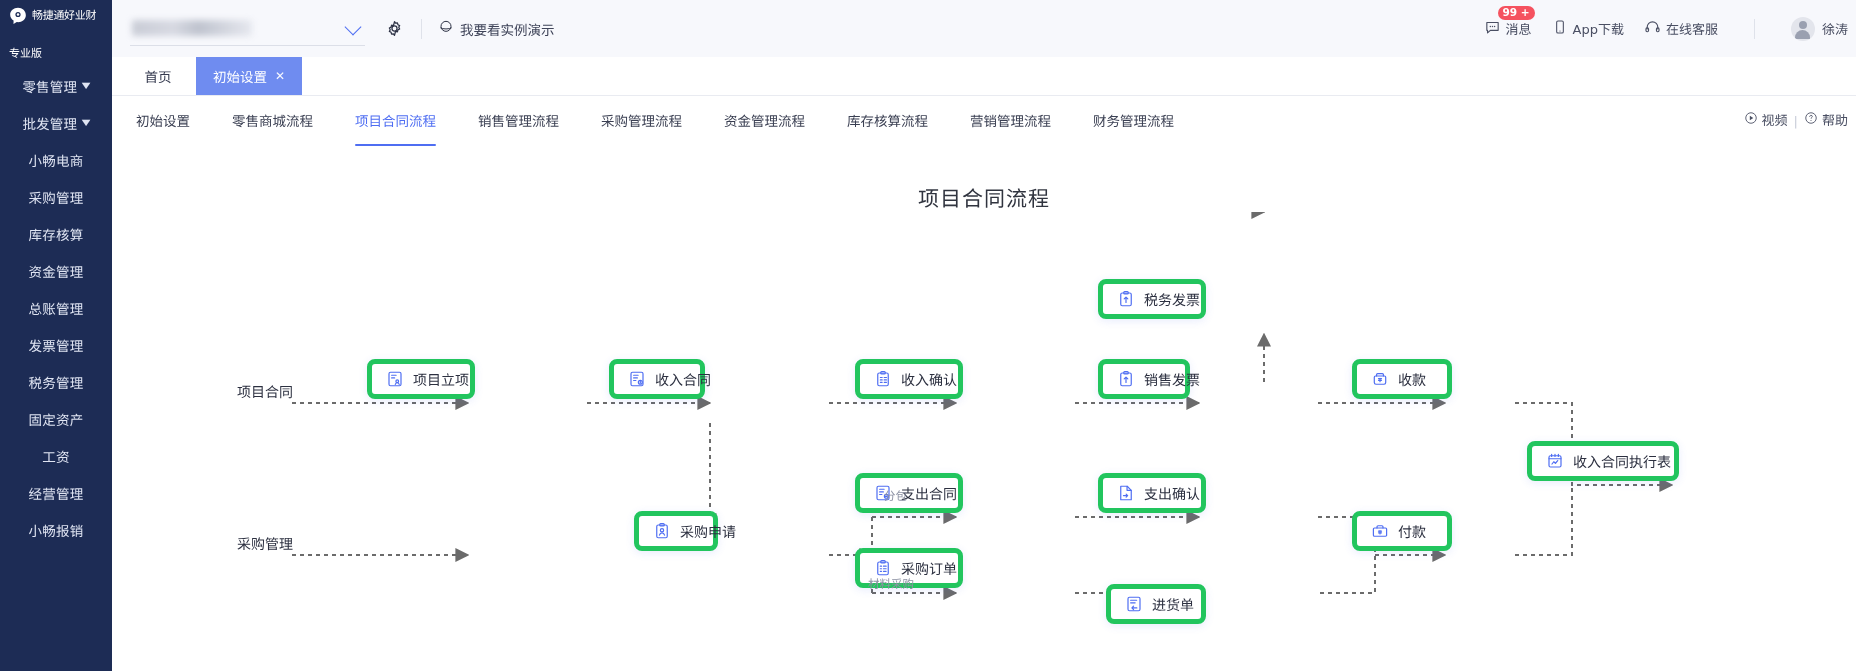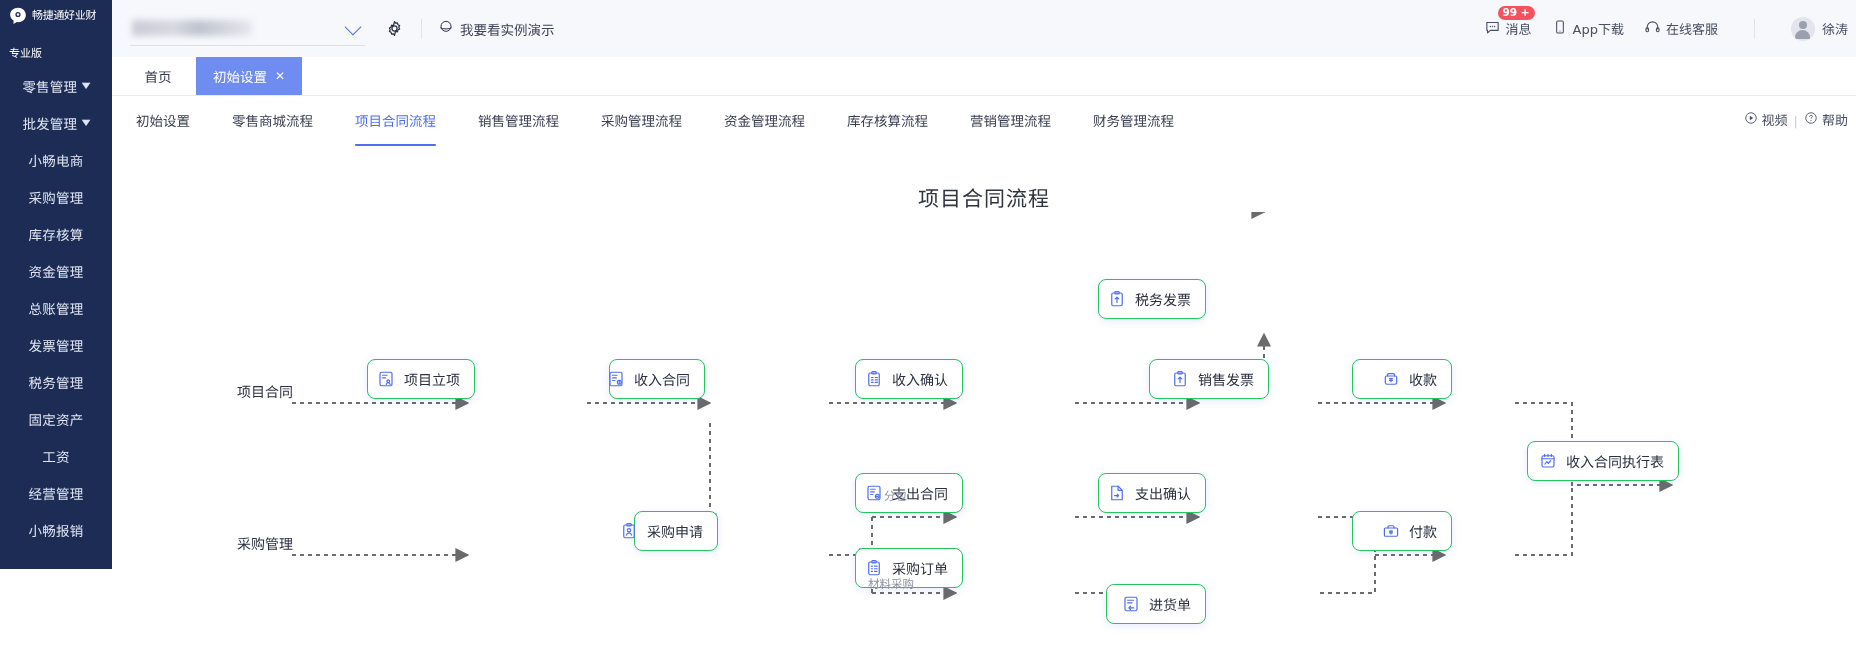--- a/index.html
+++ b/index.html
@@ -7,21 +7,21 @@
   html, body {
     width: 1856px; height: 671px;
     overflow: hidden;
     font-family: "DejaVu Sans", "Liberation Sans", sans-serif;
     background: #ffffff;
   }
   .app { position: relative; width: 1856px; height: 671px; display: flex; }
 
   
   .sidebar {
-    width: 112px; height: 569px;
+    width: 112px; height: 671px;
     background: #1d2c55;
     flex: 0 0 112px;
     position: relative;
     overflow: hidden;
   }
   .logo-box {
     height: 57px;
     padding: 6px 0 0 8px;
     position: relative;
   }
@@ -212,32 +212,31 @@
   }
 
   
   .canvas { position: relative; width: 100%; height: 430px; }
   .canvas svg.edges { position: absolute; inset: 0; width: 100%; height: 100%; }
 
   .node {
     position: absolute;
     height: 40px;
     background: #fff;
-    border: 1px solid #22c55e;
+    border: 5px solid #22c55e;
     border-radius: 8px;
     box-shadow: 0 2px 9px rgba(79,110,242,0.13);
     display: flex;
     align-items: center;
     padding: 0 14px;
     gap: 9px;
     cursor: pointer;
     white-space: nowrap;
     font-size: 14px;
     color: #2c3040;
-    justify-content: flex-end;
   }
   .node .ic { width: 18px; height: 18px; flex: 0 0 18px; display:block; }
 
   .row-label {
     position: absolute;
     font-size: 14px;
     color: #2c3040;
     white-space: nowrap;
   }
   .edge-label {
@@ -504,21 +503,21 @@
               <span style="width: 18px; height: 18px; flex: 0 0 18px; display: block;">
                 <svg class="ic" viewBox="0 0 24 24" fill="none" stroke="#4f6ef2" stroke-width="1.6" stroke-linecap="round" stroke-linejoin="round">
                   <rect x="5" y="4" width="14" height="17" rx="2"></rect>
                   <rect x="9" y="2" width="6" height="3.2" rx="1.2"></rect>
                   <path d="M8.5 10h2.4M8.5 13.2h2.4M8.5 16.4h2.4"></path>
                   <path d="M13.6 10h3M13.6 13.2h3M13.6 16.4h3"></path>
                 </svg>
               </span>
               <span>收入确认</span>
             </div>
-            <div class="node" style="left: 1037px; top: 147px; width: 120px;">
+            <div class="node" style="left: 986px; top: 147px; width: 92px;">
               <span style="width: 18px; height: 18px; flex: 0 0 18px; display: block;">
                 <svg class="ic" viewBox="0 0 24 24" fill="none" stroke="#4f6ef2" stroke-width="1.6" stroke-linecap="round" stroke-linejoin="round">
                   <rect x="5" y="4" width="14" height="17" rx="2"></rect>
                   <rect x="9" y="2" width="6" height="3.2" rx="1.2"></rect>
                   <path d="M12 16.6V9.4M12 9.4l-2.4 2.4M12 9.4l2.4 2.4"></path>
                 </svg>
               </span>
               <span>销售发票</span>
             </div>
             <div class="node" style="left: 986px; top: 67px; width: 108px;">

